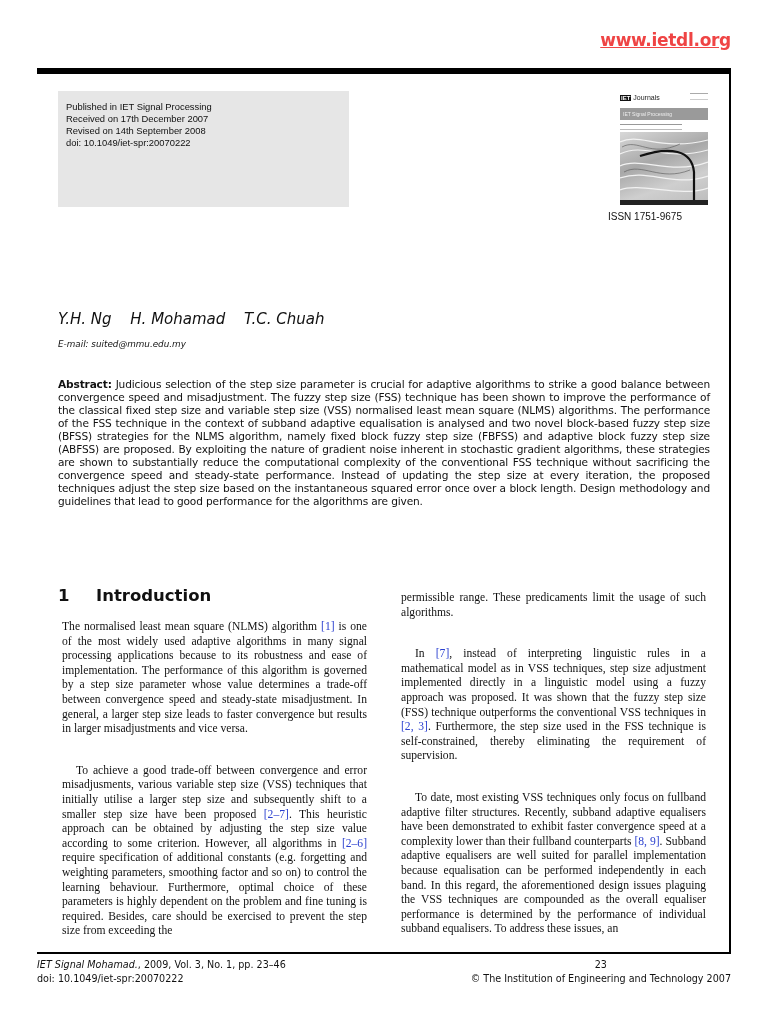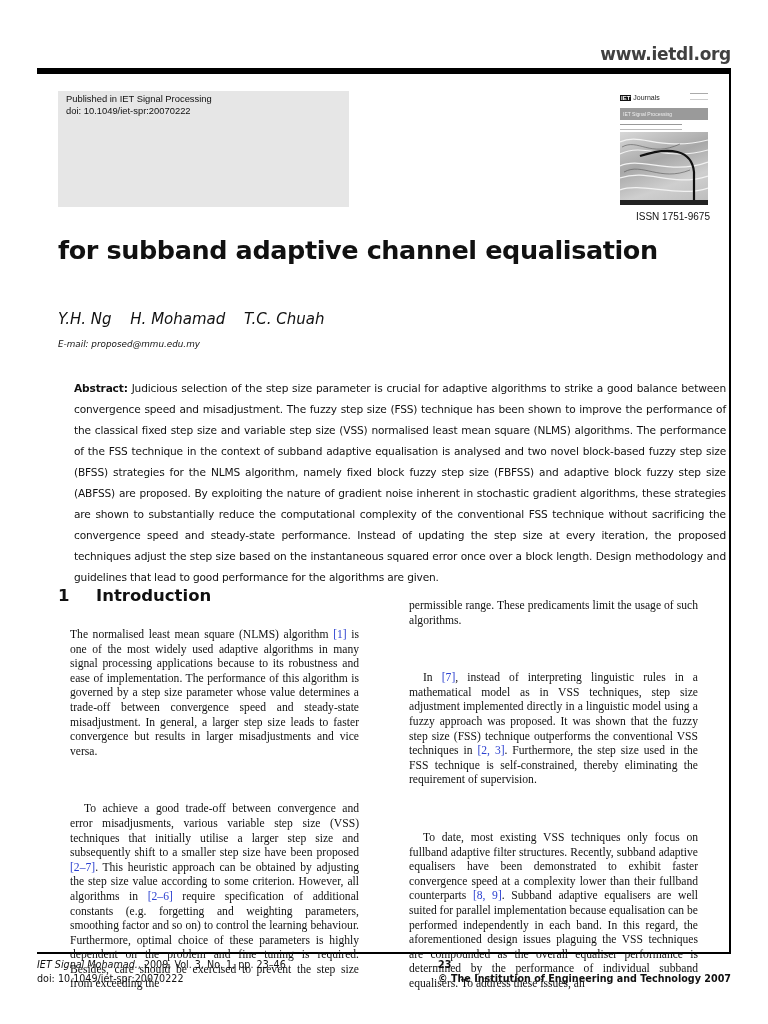--- a/index.html
+++ b/index.html
@@ -1,69 +1,71 @@
 <!DOCTYPE html>
 <html><head>
 <meta charset="utf-8">
 <style>
   html, body { margin: 0; padding: 0; background: #ffffff; }
   body { width: 768px; height: 1024px; position: relative; overflow: hidden; color: #111; }
 
-  .site-url { position: absolute; right: 37px; top: 44px; font-family: "DejaVu Sans", sans-serif; font-weight: bold; font-size: 17px; color: #404040; letter-spacing: -0.3px; }
+  .site-url { position: absolute; right: 37px; top: 30px; font-family: "DejaVu Sans", sans-serif; font-weight: bold; font-size: 17px; color: #ef4444; letter-spacing: -0.3px; text-decoration: underline; }
 
   .top-bar { position: absolute; left: 37px; top: 68px; width: 694px; height: 6px; background: #000; }
   .right-border { position: absolute; left: 729px; top: 68px; width: 2px; height: 886px; background: #000; }
   .bottom-line { position: absolute; left: 37px; top: 952px; width: 694px; height: 2px; background: #000; }
 
-  .pub-box { position: absolute; left: 58px; top: 91px; width: 291px; height: 116px; background: #e6e6e6; padding: 2px 8px; box-sizing: border-box; }
+  .pub-box { position: absolute; left: 58px; top: 91px; width: 291px; height: 116px; background: #e6e6e6; padding: 10px 8px; box-sizing: border-box; }
   .pub-box div { font-family: "Liberation Sans", sans-serif; font-size: 9.4px; line-height: 12px; color: #111; }
 
   .cover { position: absolute; left: 610px; top: 88px; width: 102px; height: 122px; background: #fff; overflow: hidden; }
   .cover .logo { position: absolute; left: 10px; top: 6px; font-family: "Liberation Sans", sans-serif; font-size: 7px; color: #222; }
   .cover .logo b { background: #111; color: #fff; padding: 0 1px; font-size: 6px; }
   .cover .tiny { position: absolute; right: 4px; top: 5px; width: 18px; height: 5px; border-top: 1px solid #aaa; border-bottom: 1px solid #ccc; }
   .cover .band { position: absolute; left: 10px; top: 20px; width: 88px; height: 12px; background: #9a9a9a; color: #eee; font-family: "Liberation Sans", sans-serif; font-size: 5px; line-height: 12px; padding-left: 3px; box-sizing: border-box; }
   .cover .sub { position: absolute; left: 10px; top: 36px; width: 62px; height: 4px; border-top: 1px solid #999; border-bottom: 1px solid #bbb; }
   .cover .art { position: absolute; left: 10px; top: 44px; width: 88px; height: 70px; background: linear-gradient(160deg, #d8d8d8 0%, #a8a8a8 40%, #cfcfcf 70%, #bdbdbd 100%); }
   .cover .foot { position: absolute; left: 10px; top: 112px; width: 88px; height: 5px; background: #222; }
-  .issn { position: absolute; left: 636px; top: 211px; font-family: "Liberation Sans", sans-serif; font-size: 10px; color: #111; }
+  .issn { position: absolute; left: 608px; top: 211px; font-family: "Liberation Sans", sans-serif; font-size: 10px; color: #111; }
 
   .title { position: absolute; left: 58px; top: 234px; width: 670px; font-family: "DejaVu Sans", sans-serif; font-weight: bold; font-size: 25.5px; line-height: 33px; color: #111; letter-spacing: -0.4px; }
   .authors { position: absolute; left: 58px; top: 310px; font-family: "DejaVu Sans", sans-serif; font-style: italic; font-size: 15px; color: #111; word-spacing: 0px; }
   .authors span { margin-right: 14px; }
   .affil { position: absolute; left: 58px; top: 338px; font-family: "DejaVu Sans", sans-serif; font-style: italic; font-size: 8.8px; line-height: 13px; color: #111; }
 
-  .abstract { position: absolute; left: 58px; top: 378px; width: 652px; font-family: "DejaVu Sans", sans-serif; font-size: 10.6px; line-height: 21px; color: #111; text-align: justify; letter-spacing: -0.15px; margin-left: 16px; }
+  .abstract { position: absolute; left: 58px; top: 378px; width: 652px; font-family: "DejaVu Sans", sans-serif; font-size: 10.6px; line-height: 13px; color: #111; text-align: justify; letter-spacing: -0.15px; }
   .abstract b { font-weight: bold; }
 
   .col { position: absolute; width: 313px; font-family: "Liberation Serif", serif; font-size: 11.6px; line-height: 14.6px; color: #111; text-align: justify; }
-  .col p { margin: 12px; }
+  .col p { margin: 4px; }
   .col p.ind { text-indent: 14px; }
   .col .gap { height: 19px; }
   .col-left { left: 58px; top: 616px; }
   .col-right { left: 397px; top: 587px; }
   .section-head { position: absolute; left: 58px; top: 586px; font-family: "DejaVu Sans", sans-serif; font-weight: bold; font-size: 16.5px; color: #111; }
   .section-head .num { display: inline-block; width: 38px; }
   .cite { color: #2a3fcf; }
 
   .footer-left { position: absolute; left: 37px; top: 958px; font-family: "DejaVu Sans", sans-serif; font-size: 9.6px; line-height: 14px; color: #111; }
-  .footer-right { position: absolute; right: 37px; top: 958px; font-family: "DejaVu Sans", sans-serif; font-size: 9.6px; line-height: 14px; color: #111; text-align: left; font-weight: bold; }
+  .footer-right { position: absolute; right: 37px; top: 958px; font-family: "DejaVu Sans", sans-serif; font-size: 9.6px; line-height: 14px; color: #111; text-align: center; }
   i.jname { font-style: italic; }
 </style>
 </head>
 <body>
 
 <div class="site-url">www.ietdl.org</div>
 
 <div class="top-bar"></div>
 <div class="right-border"></div>
 <div class="bottom-line"></div>
 
 <div class="pub-box">
   <div>Published in IET Signal Processing</div>
+  <div>Received on 17th December 2007</div>
+  <div>Revised on 14th September 2008</div>
   <div>doi: 10.1049/iet-spr:20070222</div>
 </div>
 
 <div class="cover">
   <div class="logo"><b>IET</b> <span>Journals</span></div>
   <div class="tiny"></div>
   <div class="band">IET Signal Processing</div>
   <div class="sub"></div>
   <div class="art">
     <svg width="88" height="70" viewBox="0 0 88 70">
@@ -79,31 +81,30 @@
         <path d="M4 40 C22 30, 40 50, 70 38"></path>
       </g>
       <path d="M20 24 C50 14, 72 18, 74 40 L74 70" fill="none" stroke="#111" stroke-width="2.2"></path>
     </svg>
   </div>
   <div class="foot"></div>
 </div>
 <div class="issn">ISSN 1751-9675</div>
 
 <div class="title">
-  <div>for subband adaptive channel equalisation</div>
 </div>
 
 <div class="authors">
   <span>Y.H. Ng</span>
   <span>H. Mohamad</span>
   <span>T.C. Chuah</span>
 </div>
 
 <div class="affil">
-  <div>E-mail: proposed@mmu.edu.my</div>
+  <div>E-mail: suited@mmu.edu.my</div>
 </div>
 
 <div class="abstract"><b>Abstract:</b><span> Judicious selection of the step size parameter is crucial for adaptive algorithms to strike a good balance between convergence speed and misadjustment. The fuzzy step size (FSS) technique has been shown to improve the performance of the classical fixed step size and variable step size (VSS) normalised least mean square (NLMS) algorithms. The performance of the FSS technique in the context of subband adaptive equalisation is analysed and two novel block-based fuzzy step size (BFSS) strategies for the NLMS algorithm, namely fixed block fuzzy step size (FBFSS) and adaptive block fuzzy step size (ABFSS) are proposed. By exploiting the nature of gradient noise inherent in stochastic gradient algorithms, these strategies are shown to substantially reduce the computational complexity of the conventional FSS technique without sacrificing the convergence speed and steady-state performance. Instead of updating the step size at every iteration, the proposed techniques adjust the step size based on the instantaneous squared error once over a block length. Design methodology and guidelines that lead to good performance for the algorithms are given.</span></div>
 
 <div class="section-head"><span class="num">1</span><span>Introduction</span></div>
 
 <div class="col col-left">
   <p><span>The normalised least mean square (NLMS) algorithm </span><span class="cite">[1]</span><span> is one of the most widely used adaptive algorithms in many signal processing applications because to its robustness and ease of implementation. The performance of this algorithm is governed by a step size parameter whose value determines a trade-off between convergence speed and steady-state misadjustment. In general, a larger step size leads to faster convergence but results in larger misadjustments and vice versa.</span></p>
   <div class="gap"></div>
   <p class="ind"><span>To achieve a good trade-off between convergence and error misadjusments, various variable step size (VSS) techniques that initially utilise a larger step size and subsequently shift to a smaller step size have been proposed </span><span class="cite">[2–7]</span><span>. This heuristic approach can be obtained by adjusting the step size value according to some criterion. However, all algorithms in </span><span class="cite">[2–6]</span><span> require specification of additional constants (e.g. forgetting and weighting parameters, smoothing factor and so on) to control the learning behaviour. Furthermore, optimal choice of these parameters is highly dependent on the problem and fine tuning is required. Besides, care should be exercised to prevent the step size from exceeding the</span></p>

